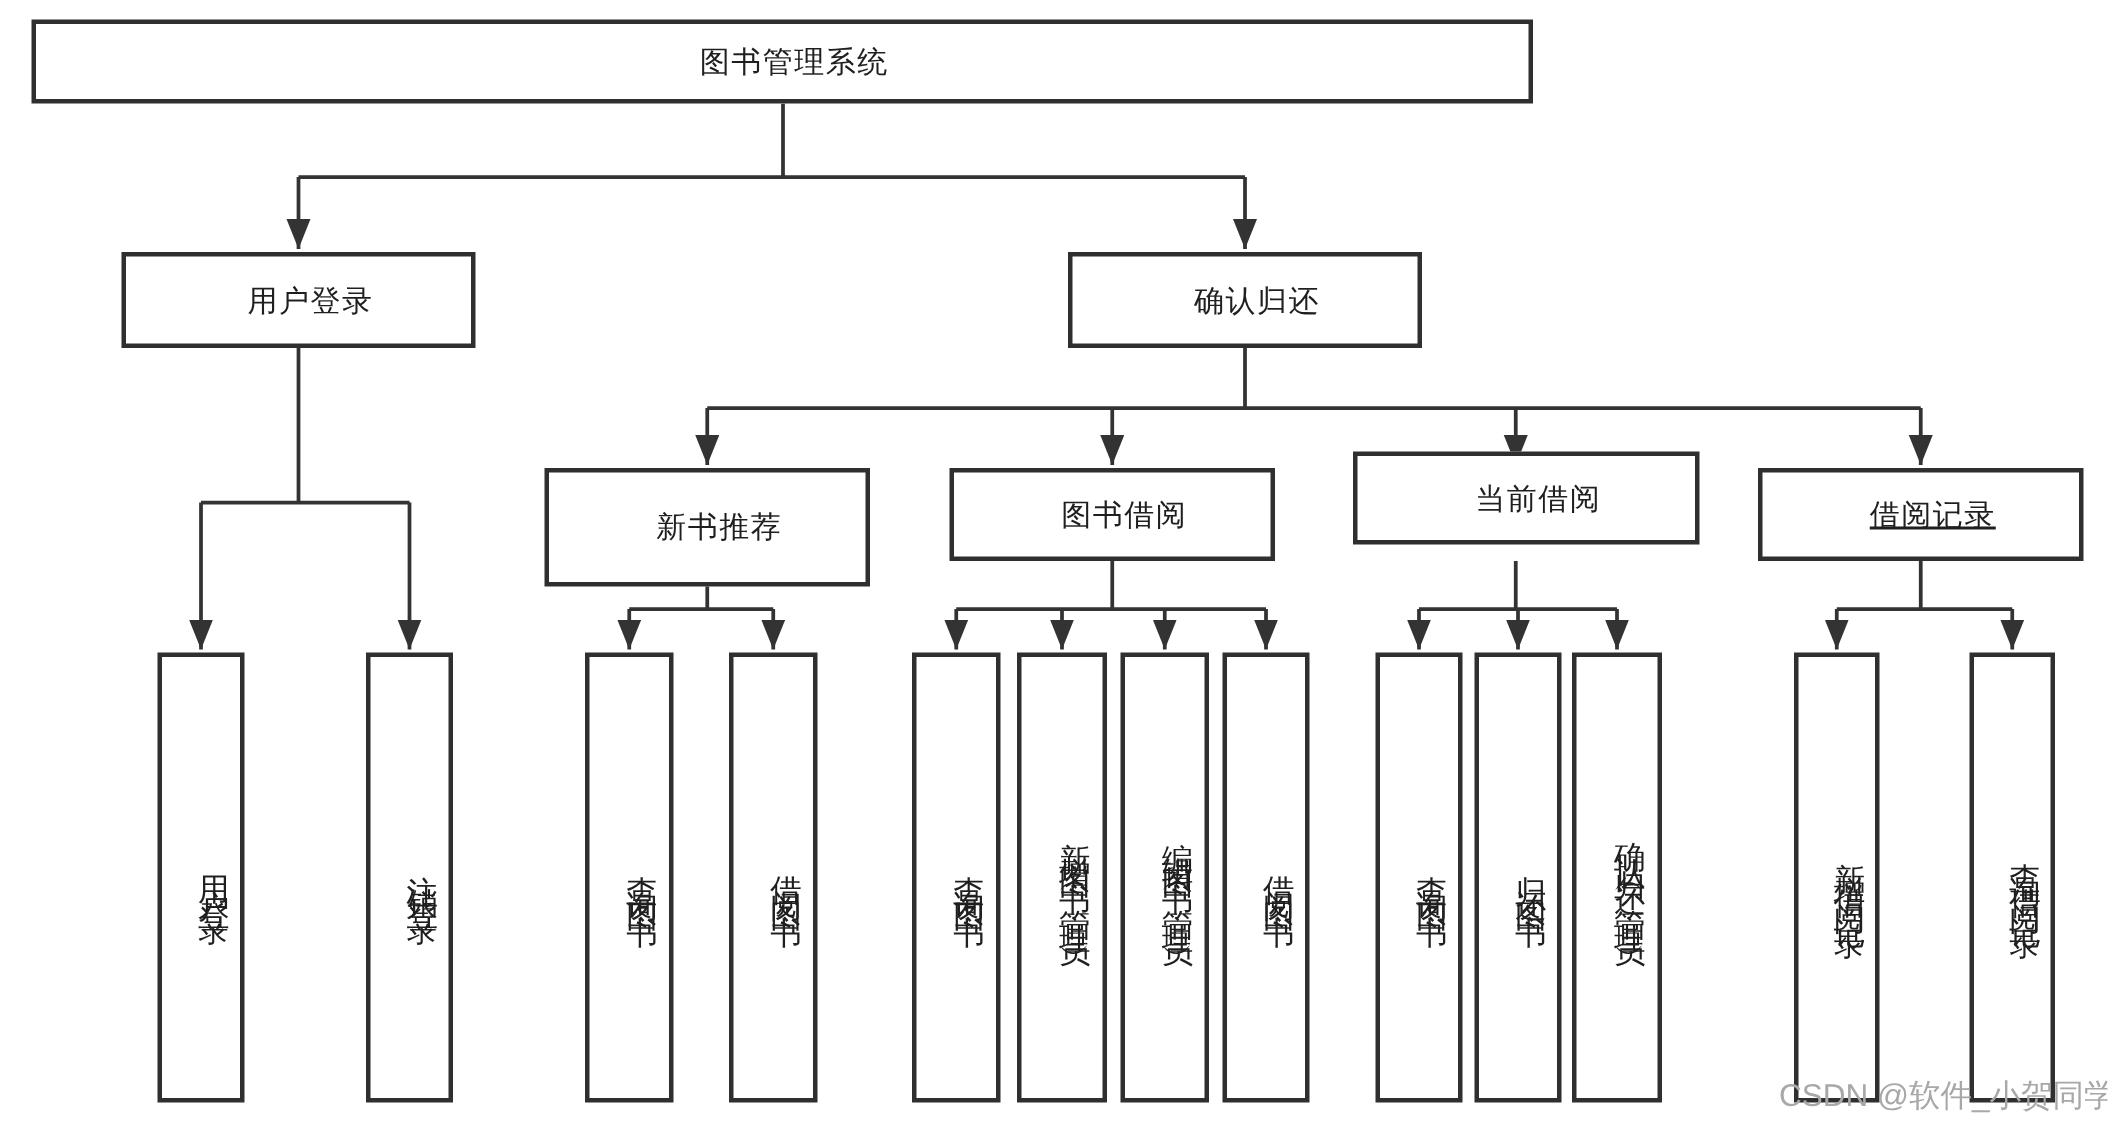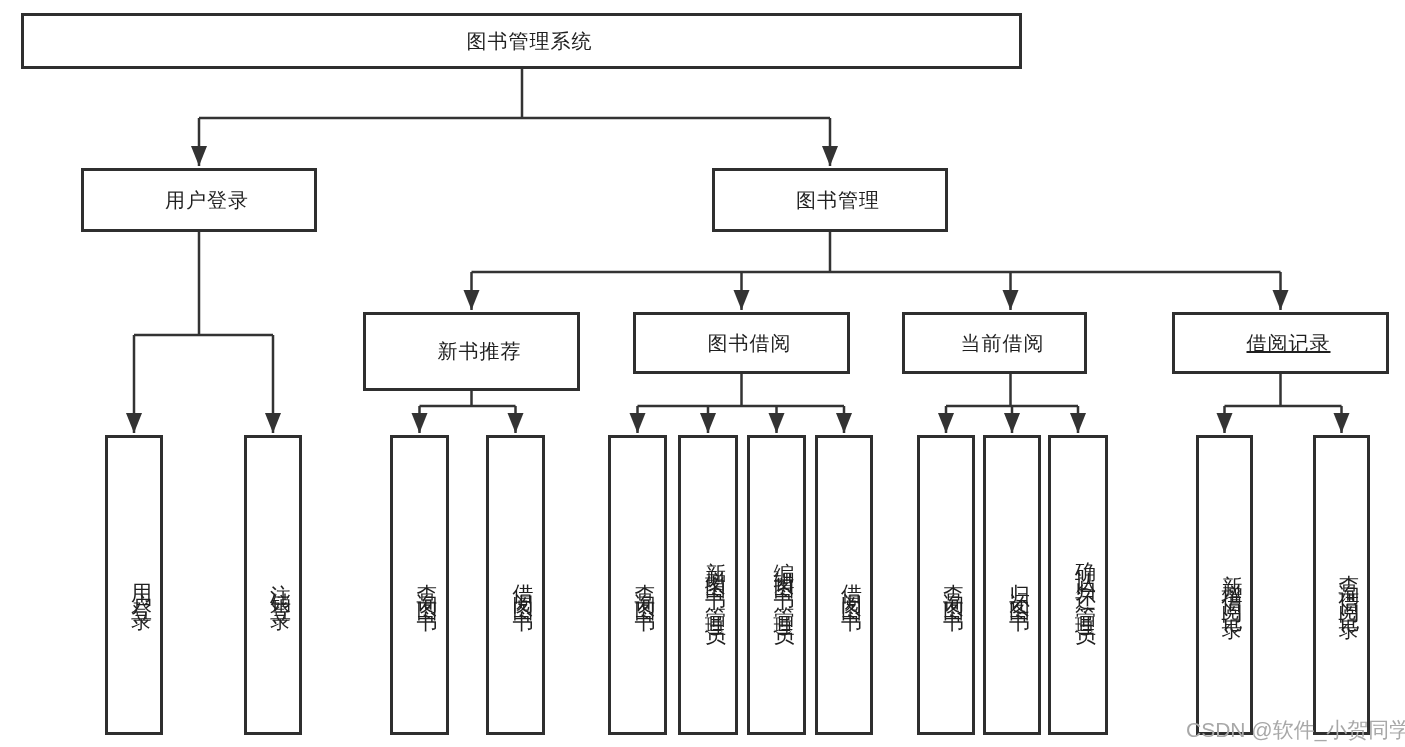--- a/index.html
+++ b/index.html
@@ -110,30 +110,30 @@
   </svg>
 
   <div class="box hbox" style="left:21px; top:13px; width:1001px; height:56px;">
     <span>图书管理系统</span>
   </div>
 
   <div class="box hbox" style="left:81px; top:168px; width:236px; height:64px;">
     <span>用户登录</span>
   </div>
   <div class="box hbox" style="left:712px; top:168px; width:236px; height:64px;">
-    <span>图书管理</span>
+    <span>确认归还</span>
   </div>
 
   <div class="box hbox" style="left:363px; top:312px; width:217px; height:79px;align-items:center;">
     <span>新书推荐</span>
   </div>
   <div class="box hbox" style="left:633px; top:312px; width:217px; height:62px;">
     <span>图书借阅</span>
   </div>
-  <div class="box hbox" style="left:902px; top:312px; width:185px; height:62px;">
+  <div class="box hbox" style="left:902px; top:301px; width:231px; height:62px;">
     <span>当前借阅</span>
   </div>
   <div class="box hbox" style="left:1172px; top:312px; width:217px; height:62px;text-decoration:underline;">
     <span>借阅记录</span>
   </div>
 
   <div class="box vbox" style="left:105px; top:435px; width:58px; height:300px;">
     <span>用户登录</span>
   </div>
   <div class="box vbox" style="left:244px; top:435px; width:58px; height:300px;">

